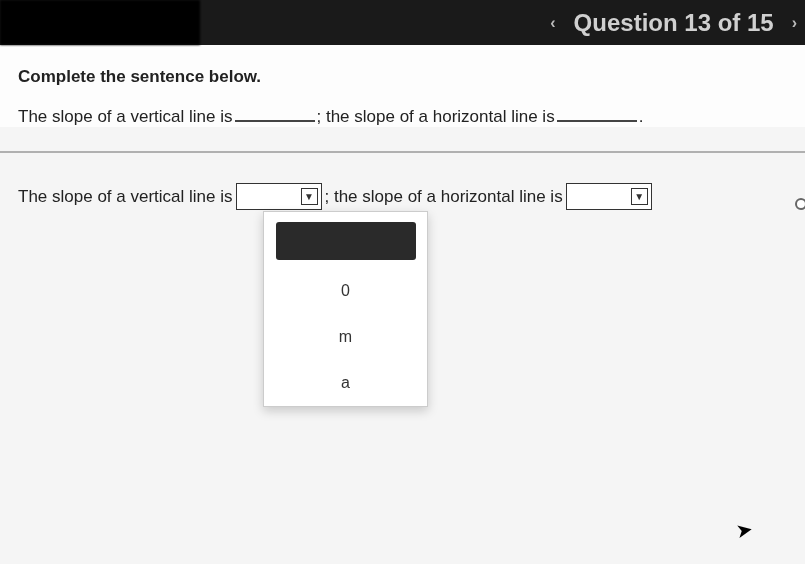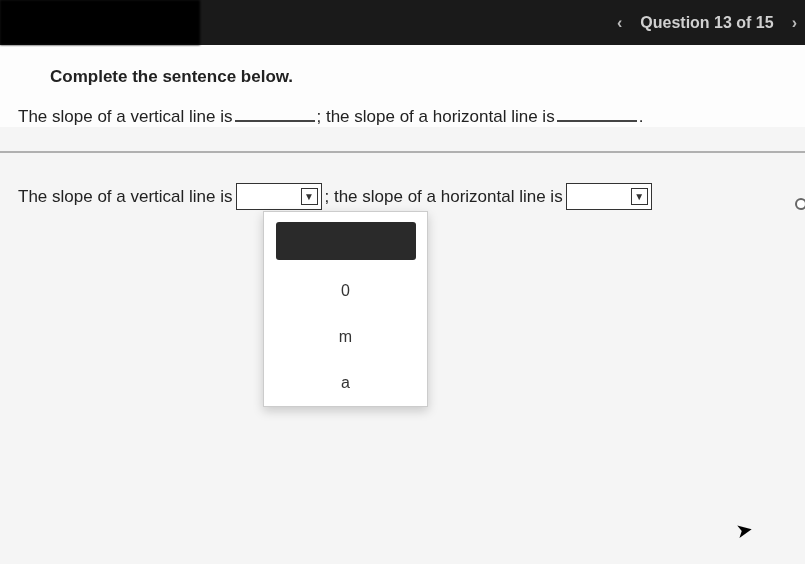--- a/index.html
+++ b/index.html
@@ -41,34 +41,33 @@
     }
     .qnav-arrow {
       color: #bbb;
       font-size: 16px;
       cursor: pointer;
       user-select: none;
       font-weight: bold;
     }
     .qnav-label {
       color: #d0d0d0;
-      font-size: 16px;
+      font-size: 24px;
       font-weight: 600;
       text-align: right;
     }
     .content {
       padding: 22px 18px 0 18px;
       background: #fdfdfd;
     }
     .instruction {
       font-size: 17px;
       font-weight: 600;
       color: #222;
       margin-bottom: 18px;
-      margin-left: 32px;
     }
     .sentence-template {
       font-size: 17px;
       color: #222;
       display: flex;
       align-items: baseline;
       flex-wrap: wrap;
       gap: 0;
     }
     .blank {

